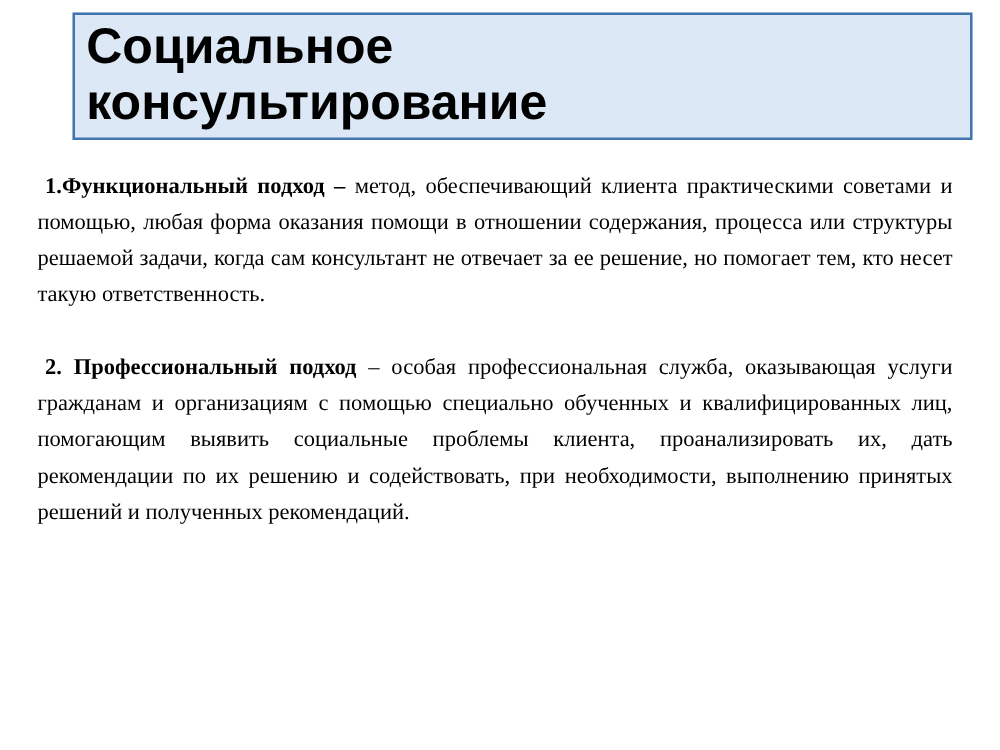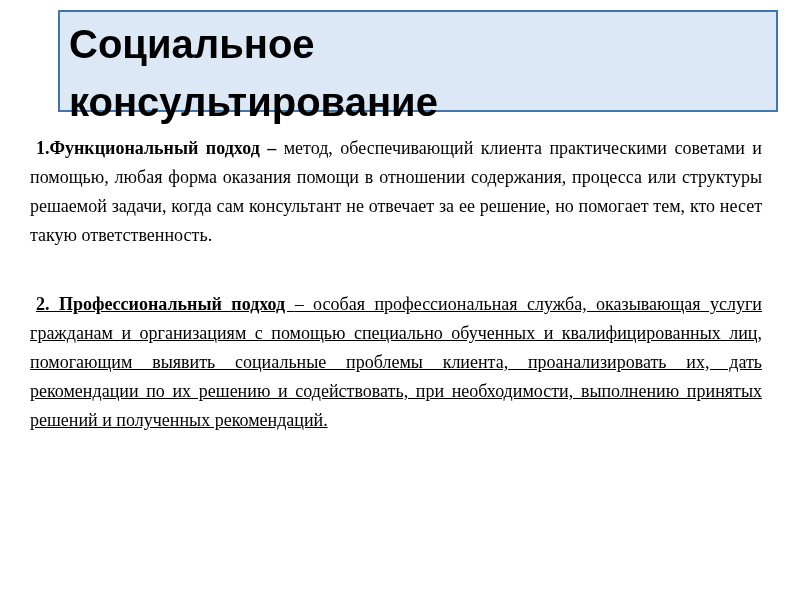--- a/index.html
+++ b/index.html
@@ -23,42 +23,41 @@
     box-sizing: border-box;
     background: var(--title-bg, #dce8f5);
     border: 2px solid var(--title-border, #4076ad);
   }
   .title {
     margin: 0;
     padding: 3px 10px 0 9px;
     font-family: "Liberation Sans", sans-serif;
     font-weight: bold;
     font-size: 40px;
-    line-height: 58px;
+    line-height: 45px;
     color: var(--text-color, #0b0b0b);
     white-space: pre-line;
   }
   .body {
     position: absolute;
     left: 30px;
     top: 134px;
     width: 732px;
     font-family: "Liberation Serif", serif;
     font-size: 18px;
     line-height: 29px;
     color: var(--text-color, #000000);
     text-align: justify;
   }
   .para {
     margin: 0;
     text-indent: 6px;
   }
   .para + .para {
-    margin-top: 40px;
-    text-decoration: underline;
+    margin-top: 29px;
   }
   .para b {
     font-weight: bold;
   }
 </style>
 </head>
 <body>
 
 <div class="slide">
   <div class="title-box">

